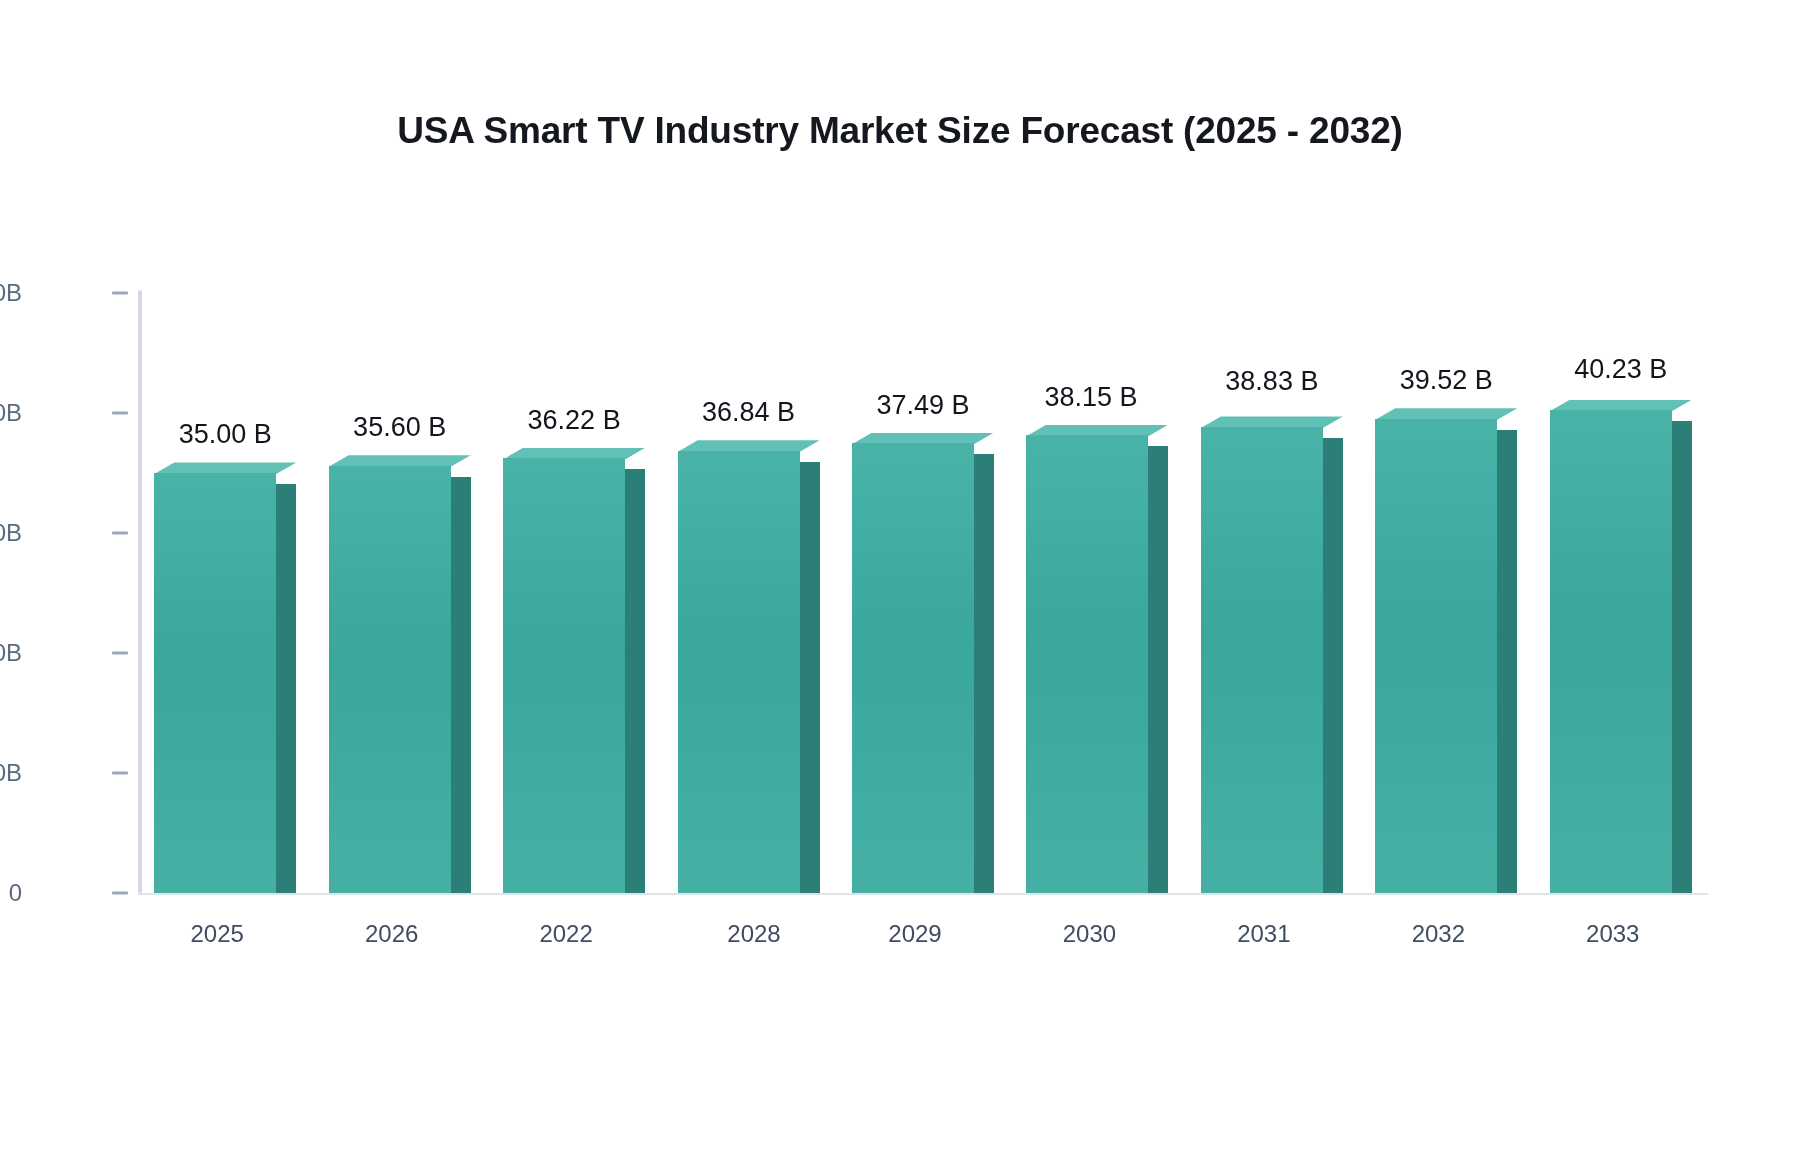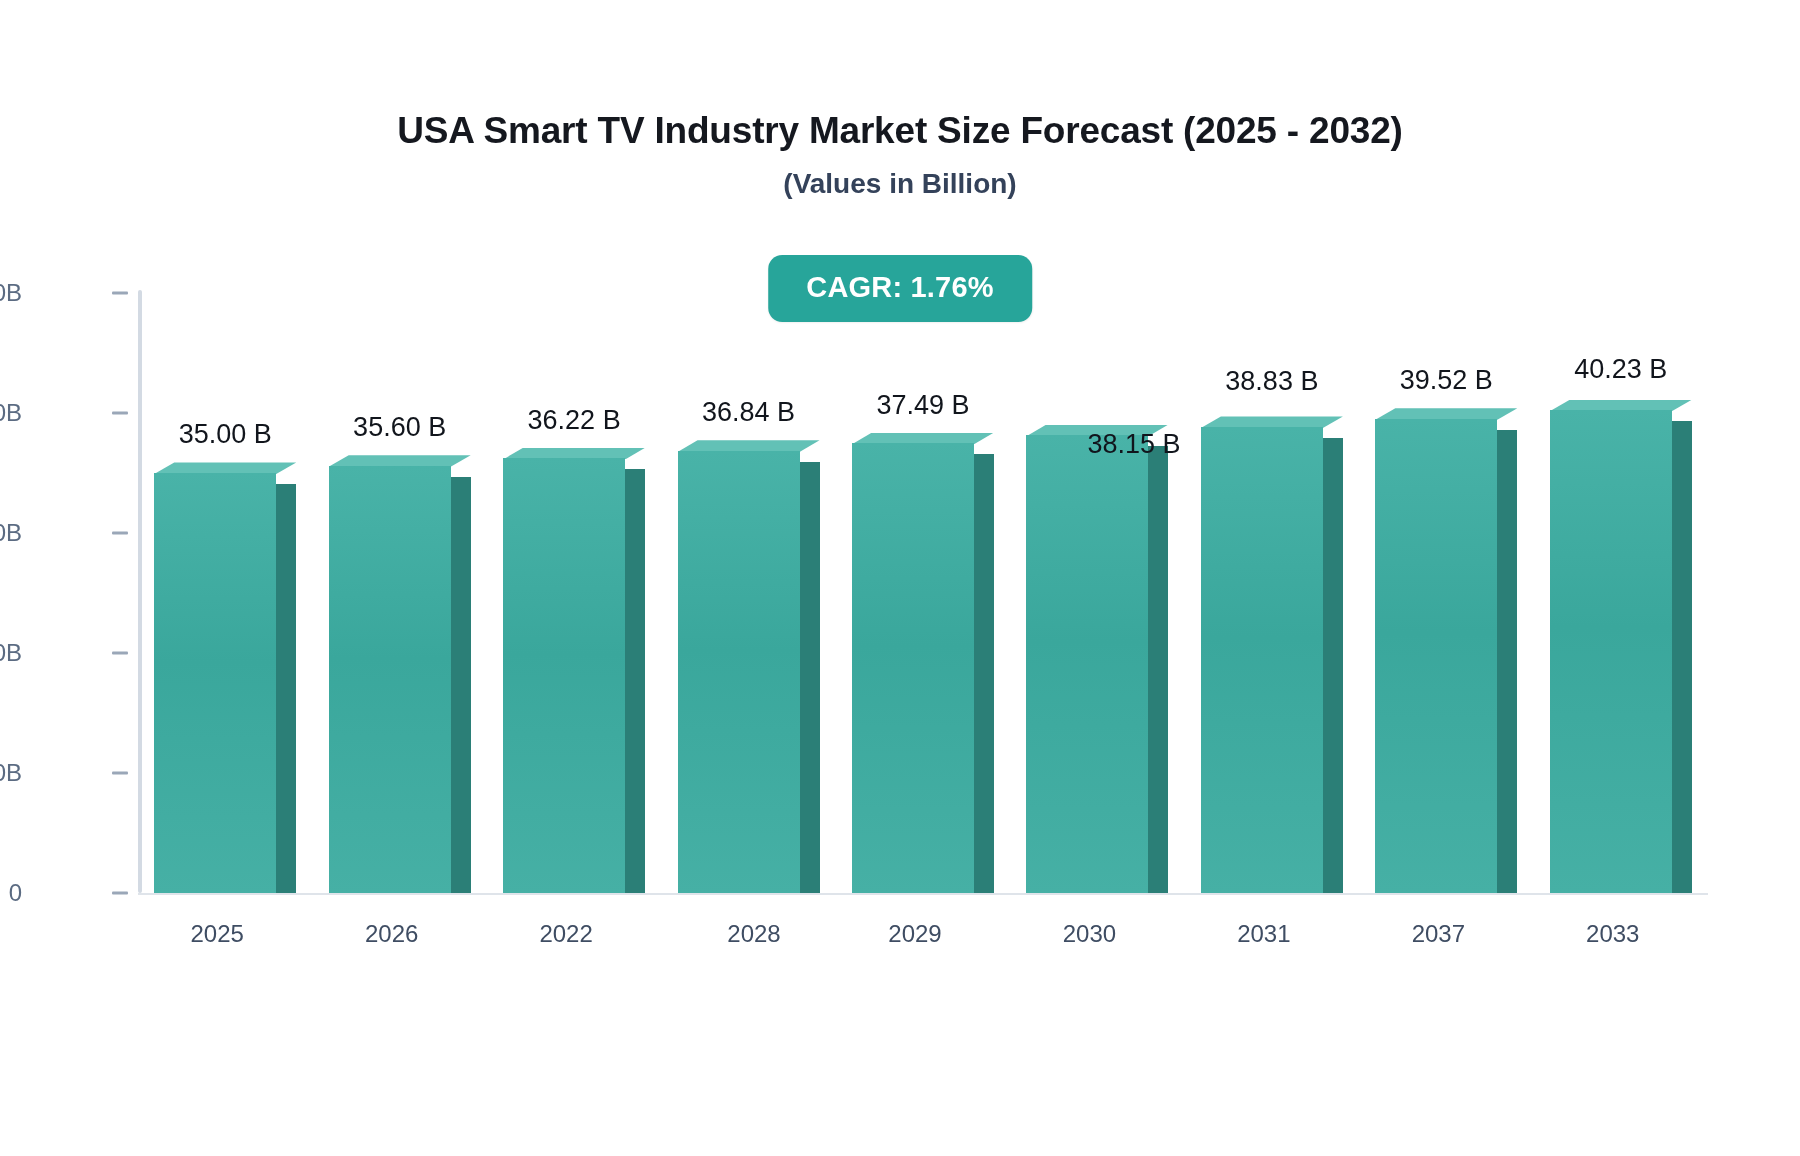--- a/index.html
+++ b/index.html
@@ -170,23 +170,21 @@
     margin-left: -8px;
     margin-top: 6px;
   }
 </style>
 </head>
 <body>
 
 <div id="page">
 
   <div id="chart-title" style="color: rgb(21, 24, 31);">USA Smart TV Industry Market Size Forecast (2025 - 2032)</div>
-  <div id="chart-subtitle" style="color: rgb(52, 66, 90);">(Values in Billion)</div>
-
-  <div id="cagr-badge" style="background: rgb(39, 165, 154);">CAGR: 1.76%</div>
+
 
   <div id="plot">
     <div id="y-axis-line"></div>
     <div id="x-axis-line"></div>
     <div id="y-ticks">
         <div class="ytick-label" style="top: 608px;">0</div>
         <div class="ytick-dash" style="top: 608px;"></div>
         <div class="ytick-label" style="top: 488px;">10.0B</div>
         <div class="ytick-dash" style="top: 488px;"></div>
         <div class="ytick-label" style="top: 368px;">20.0B</div>
@@ -227,21 +225,21 @@
           <div class="bar-side" style="left: 122px; height: 438.88px;"></div>
           <div style="position: absolute; left: 0px; bottom: 448.88px; width: 142px; height: 11.6px; background: rgb(98, 193, 182); clip-path: polygon(0% 100%, 14.0845% 0%, 100% 0%, 85.9155% 100%);"></div>
           <div class="bar-front" style="height: 449.88px; width: 122px;"></div>
         </div>
         <div class="bar-label" style="left: 665px; top: 104.52px;">37.49 B</div>
         <div class="bar-group" style="left: 888.444px; width: 122px; height: 457.8px;">
           <div class="bar-side" style="left: 122px; height: 446.8px;"></div>
           <div style="position: absolute; left: 0px; bottom: 456.8px; width: 142px; height: 11.6px; background: rgb(98, 193, 182); clip-path: polygon(0% 100%, 14.0845% 0%, 100% 0%, 85.9155% 100%);"></div>
           <div class="bar-front" style="height: 457.8px; width: 122px;"></div>
         </div>
-        <div class="bar-label" style="left: 876px; top: 96.6px; margin-top: 47px;">38.15 B</div>
+        <div class="bar-label" style="left: 833px; top: 96.6px;">38.15 B</div>
         <div class="bar-group" style="left: 1062.89px; width: 122px; height: 465.96px;">
           <div class="bar-side" style="left: 122px; height: 454.96px;"></div>
           <div style="position: absolute; left: 0px; bottom: 464.96px; width: 142px; height: 11.6px; background: rgb(98, 193, 182); clip-path: polygon(0% 100%, 14.0845% 0%, 100% 0%, 85.9155% 100%);"></div>
           <div class="bar-front" style="height: 465.96px; width: 122px;"></div>
         </div>
         <div class="bar-label" style="left: 1013.89px; top: 81px;">38.83 B</div>
         <div class="bar-group" style="left: 1237.33px; width: 122px; height: 474.24px;">
           <div class="bar-side" style="left: 122px; height: 463.24px;"></div>
           <div style="position: absolute; left: 0px; bottom: 473.24px; width: 142px; height: 11.6px; background: rgb(98, 193, 182); clip-path: polygon(0% 100%, 14.0845% 0%, 100% 0%, 85.9155% 100%);"></div>
           <div class="bar-front" style="height: 474.24px; width: 122px;"></div>
@@ -257,18 +255,18 @@
   </div>
 
   <div id="x-labels">
       <div class="x-label" style="left: 97.2222px;">2025</div>
       <div class="x-label" style="left: 271.667px;">2026</div>
       <div class="x-label" style="left: 446.111px;">2022</div>
       <div class="x-label" style="left: 634px;">2028</div>
       <div class="x-label" style="left: 795px;">2029</div>
       <div class="x-label" style="left: 969.444px;">2030</div>
       <div class="x-label" style="left: 1143.89px;">2031</div>
-      <div class="x-label" style="left: 1318.33px;">2037</div>
+      <div class="x-label" style="left: 1318.33px;">2032</div>
       <div class="x-label" style="left: 1492.78px;">2033</div>
     </div>
 
 
 </div>
 
 </body></html>

